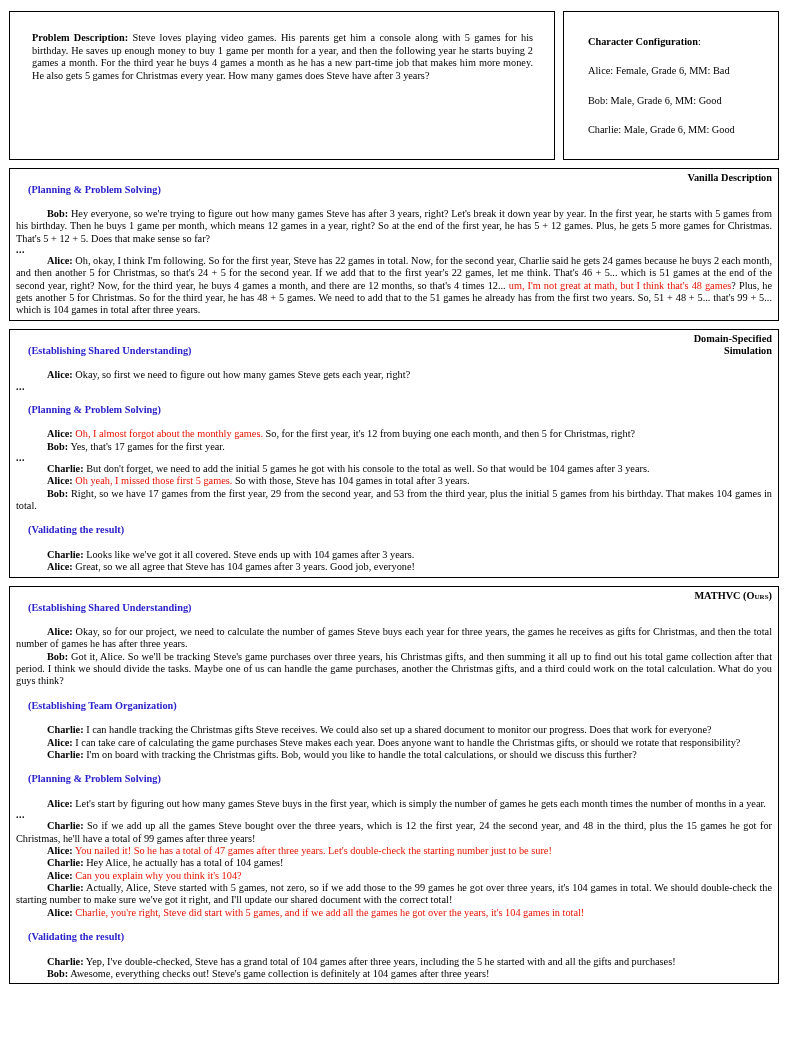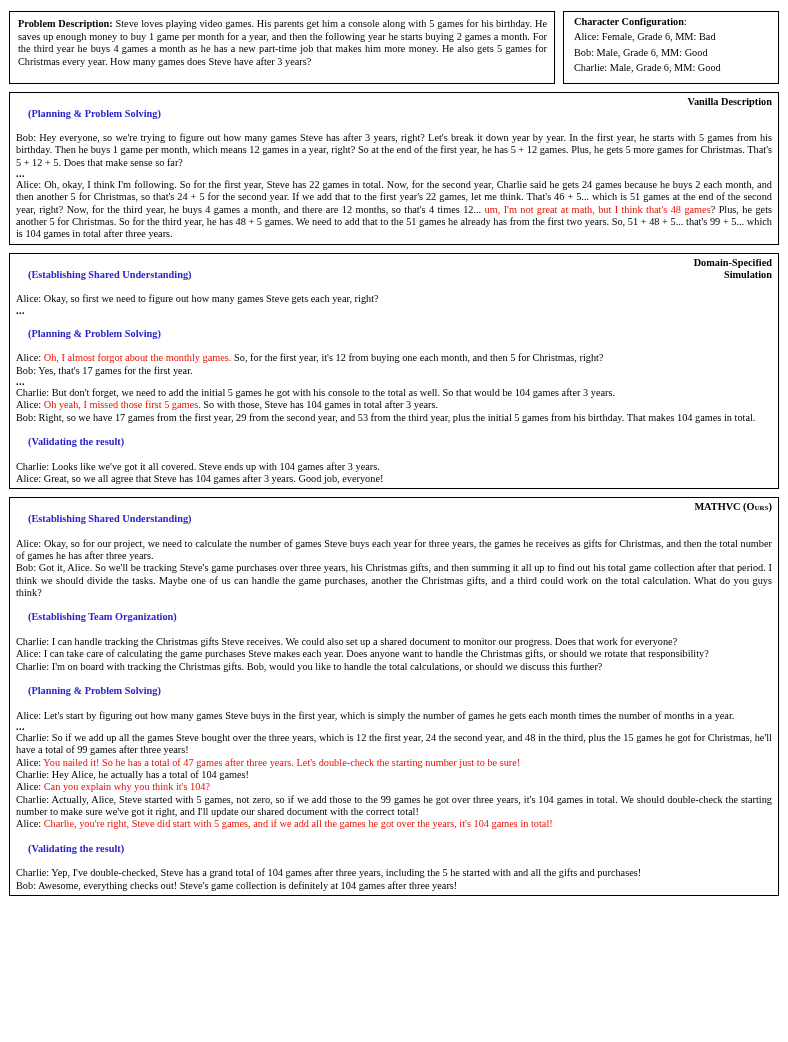--- a/index.html
+++ b/index.html
@@ -32,24 +32,24 @@
     border: 1px solid #000;
     box-sizing: border-box;
     background: #fff;
   }
   .problem-box {
     flex: 0 0 546px;
     padding: 4px 5px 4px 6px;
   }
   .config-box {
     flex: 1 1 auto;
-    padding: 1px 6px 6px 8px;
+    padding: 7px 6px 6px 8px;
   }
   .problem-box p, .config-box p {
-    margin: 2px;
+    margin: 16px;
   }
   .problem-box p {
     text-align: justify;
     line-height: 1.23;
   }
   .config-box p {
     line-height: 1.30;
     white-space: nowrap;
   }
   b, .b { font-weight: bold; }
@@ -76,21 +76,21 @@
     color: #2b22cc;
     font-weight: bold;
     margin: 12px;
     line-height: 1.22;
   }
   .turn {
     margin: 0;
     text-align: justify;
     line-height: 1.20;
   }
-  .turn .spk { font-weight: normal; }
+  .turn .spk { font-weight: bold; margin-left: 31px; }
   .red { color: #e81100; }
   .ellipsis {
     margin: 0;
     font-weight: bold;
     letter-spacing: 0.5px;
     line-height: 1.0;
     font-size: 10px;
     height: 10px;
   }
   .clearfix::after { content: ""; display: block; clear: both; }

